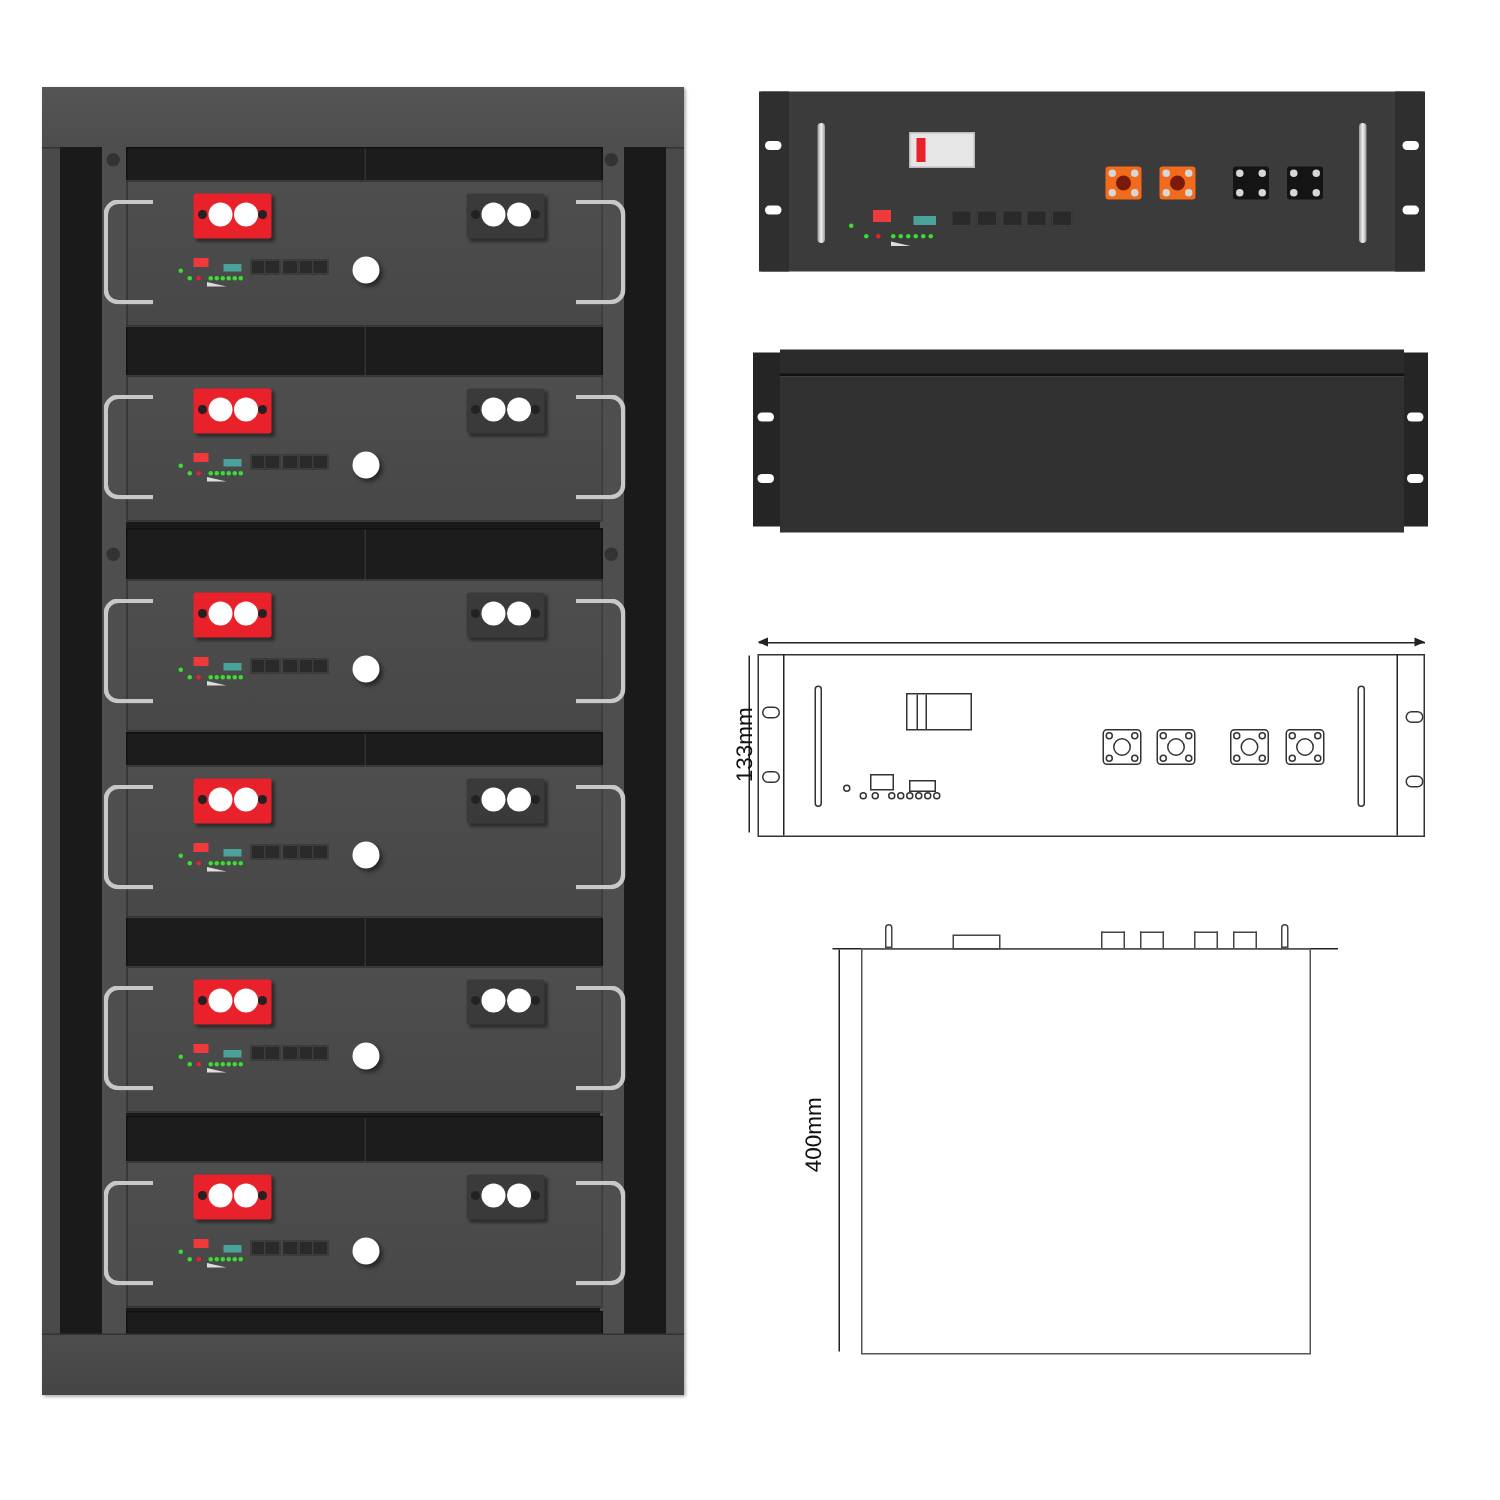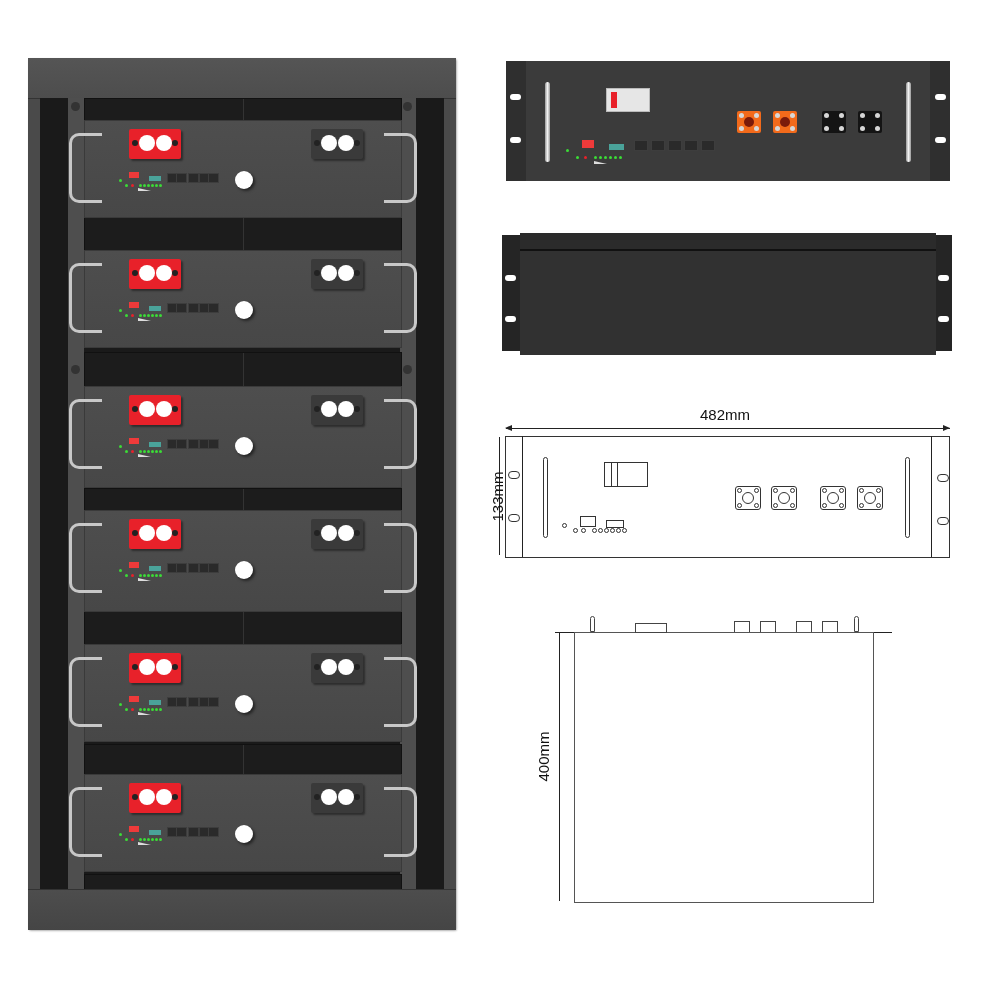--- a/index.html
+++ b/index.html
@@ -362,21 +362,20 @@
   </div>
   <div class="abs" style="right:0;top:2px;width:16px;height:116px;background:#252525">
     <div class="abs ear-hole" style="left:2px;top:40px"></div>
     <div class="abs ear-hole" style="left:2px;top:81px"></div>
   </div>
   <div class="abs" style="left:18px;top:0;width:416px;height:16px;background:#2b2b2b;border-bottom:2px solid #111"></div>
   <div class="abs" style="left:18px;top:18px;width:416px;height:104px;background:#313131"></div>
 </div>
 
 <div class="abs" style="left:490px;top:400px;width:470px;height:170px">
-  <div class="abs label" style="left:0;top:6px;width:470px;text-align:center;font-size:15px">482mm</div>
   <div class="abs line" style="left:16px;top:28px;width:444px;height:1px"></div>
   <div class="abs" style="left:15px;top:25px;width:0;height:0;border-right:7px solid #222;border-top:3px solid transparent;border-bottom:3px solid transparent"></div>
   <div class="abs" style="left:453px;top:25px;width:0;height:0;border-left:7px solid #222;border-top:3px solid transparent;border-bottom:3px solid transparent"></div>
 
   <div class="abs" style="left:15px;top:36px;width:443px;height:120px;border:1px solid #333"></div>
   <div class="abs line" style="left:32px;top:36px;width:1px;height:121px"></div>
   <div class="abs line" style="left:441px;top:36px;width:1px;height:121px"></div>
   <div class="abs" style="left:18px;top:71px;width:10px;height:6px;border:1px solid #333;border-radius:4px"></div>
   <div class="abs" style="left:18px;top:114px;width:10px;height:6px;border:1px solid #333;border-radius:4px"></div>
   <div class="abs" style="left:447px;top:74px;width:10px;height:6px;border:1px solid #333;border-radius:4px"></div>

